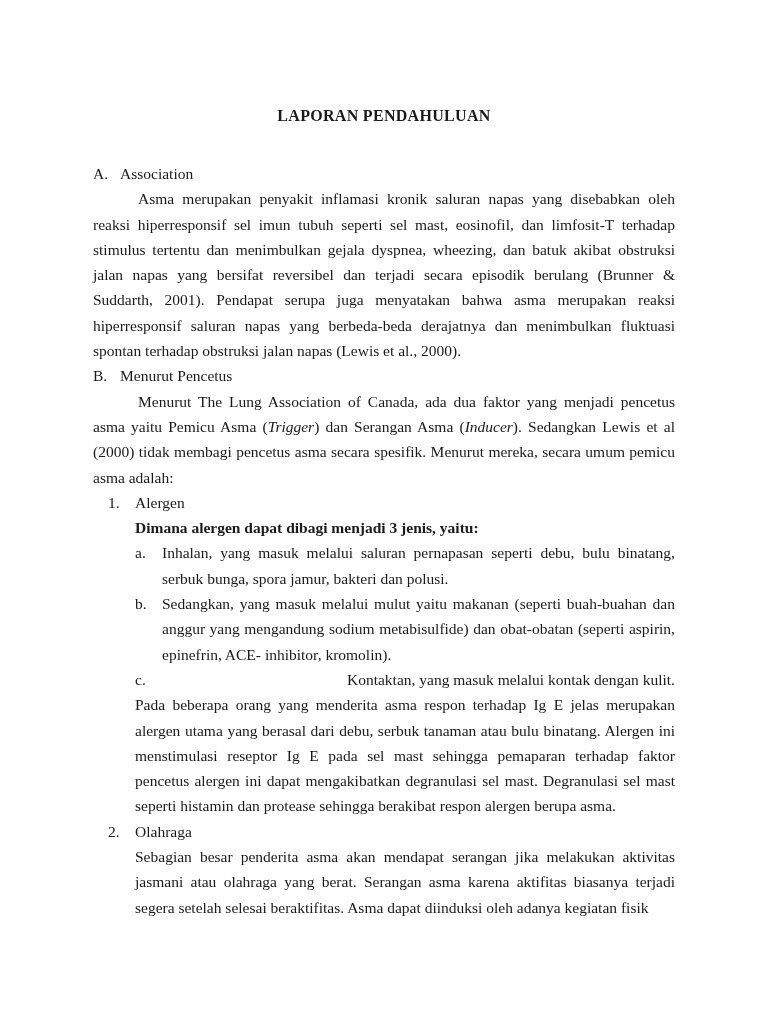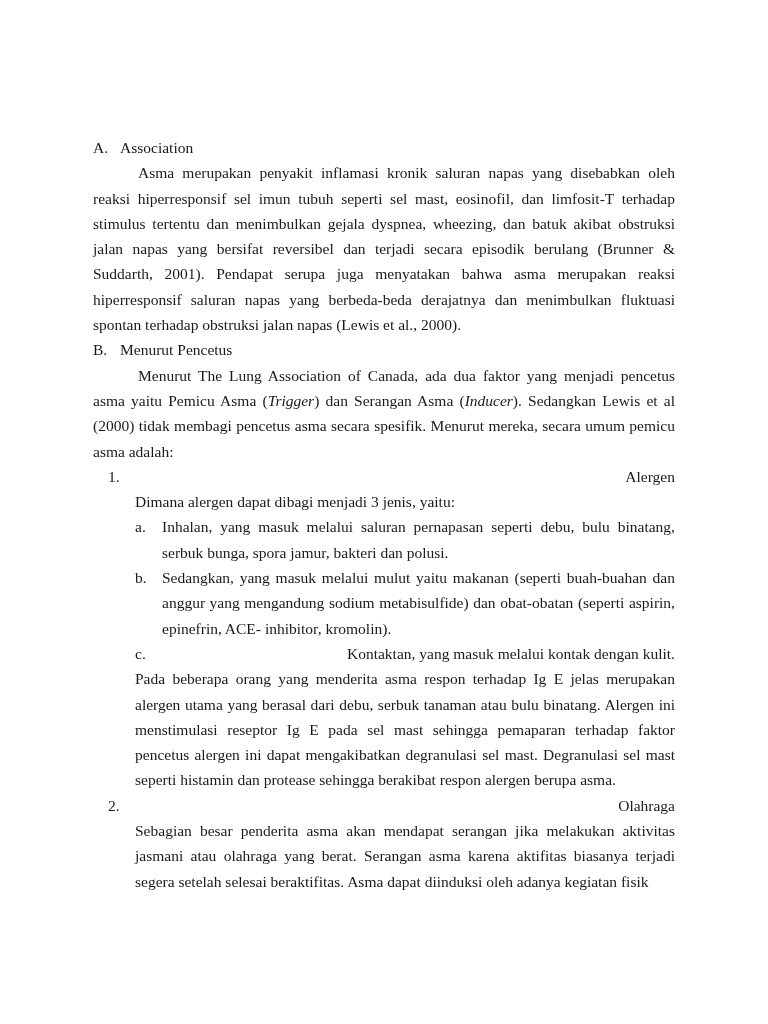--- a/index.html
+++ b/index.html
@@ -48,50 +48,51 @@
   .para.indent {
     text-indent: 45px;
   }
   .num-row {
     display: flex;
     align-items: baseline;
     margin-left: 15px;
   }
   .num-body {
     flex: 1 1 auto;
-    text-align: right;
   }
   .sub-block {
     margin-left: 42px;
   }
   .letter-row {
     display: flex;
     align-items: baseline;
   }
   .letter-text {
     flex: 1 1 auto;
     text-align: justify;
   }
   .letter-text.single {
     text-align: right;
   }
   .intro-line {
     text-align: left;
+    font-weight: bold;
   }
   .it {
     font-style: italic;
   }
 </style>
 </head>
 <body>
 
 <div class="page">
   <div class="content">
 
     <div class="title-block">
+      <div>LAPORAN PENDAHULUAN</div>
     </div>
 
     <div class="section-heading-row first">
       <span class="lbl">A.</span>
       <span>Association</span>
     </div>
     <p class="para indent">Asma merupakan penyakit inflamasi kronik saluran napas yang disebabkan oleh reaksi hiperresponsif sel imun tubuh seperti sel mast, eosinofil, dan limfosit-T terhadap stimulus tertentu dan menimbulkan gejala dyspnea, wheezing, dan batuk akibat obstruksi jalan napas yang bersifat reversibel dan terjadi secara episodik berulang (Brunner &amp; Suddarth, 2001). Pendapat serupa juga menyatakan bahwa asma merupakan reaksi hiperresponsif saluran napas yang berbeda-beda derajatnya dan menimbulkan fluktuasi spontan terhadap obstruksi jalan napas (Lewis et al., 2000).</p>
 
     <div class="section-heading-row">
       <span class="lbl">B.</span>

